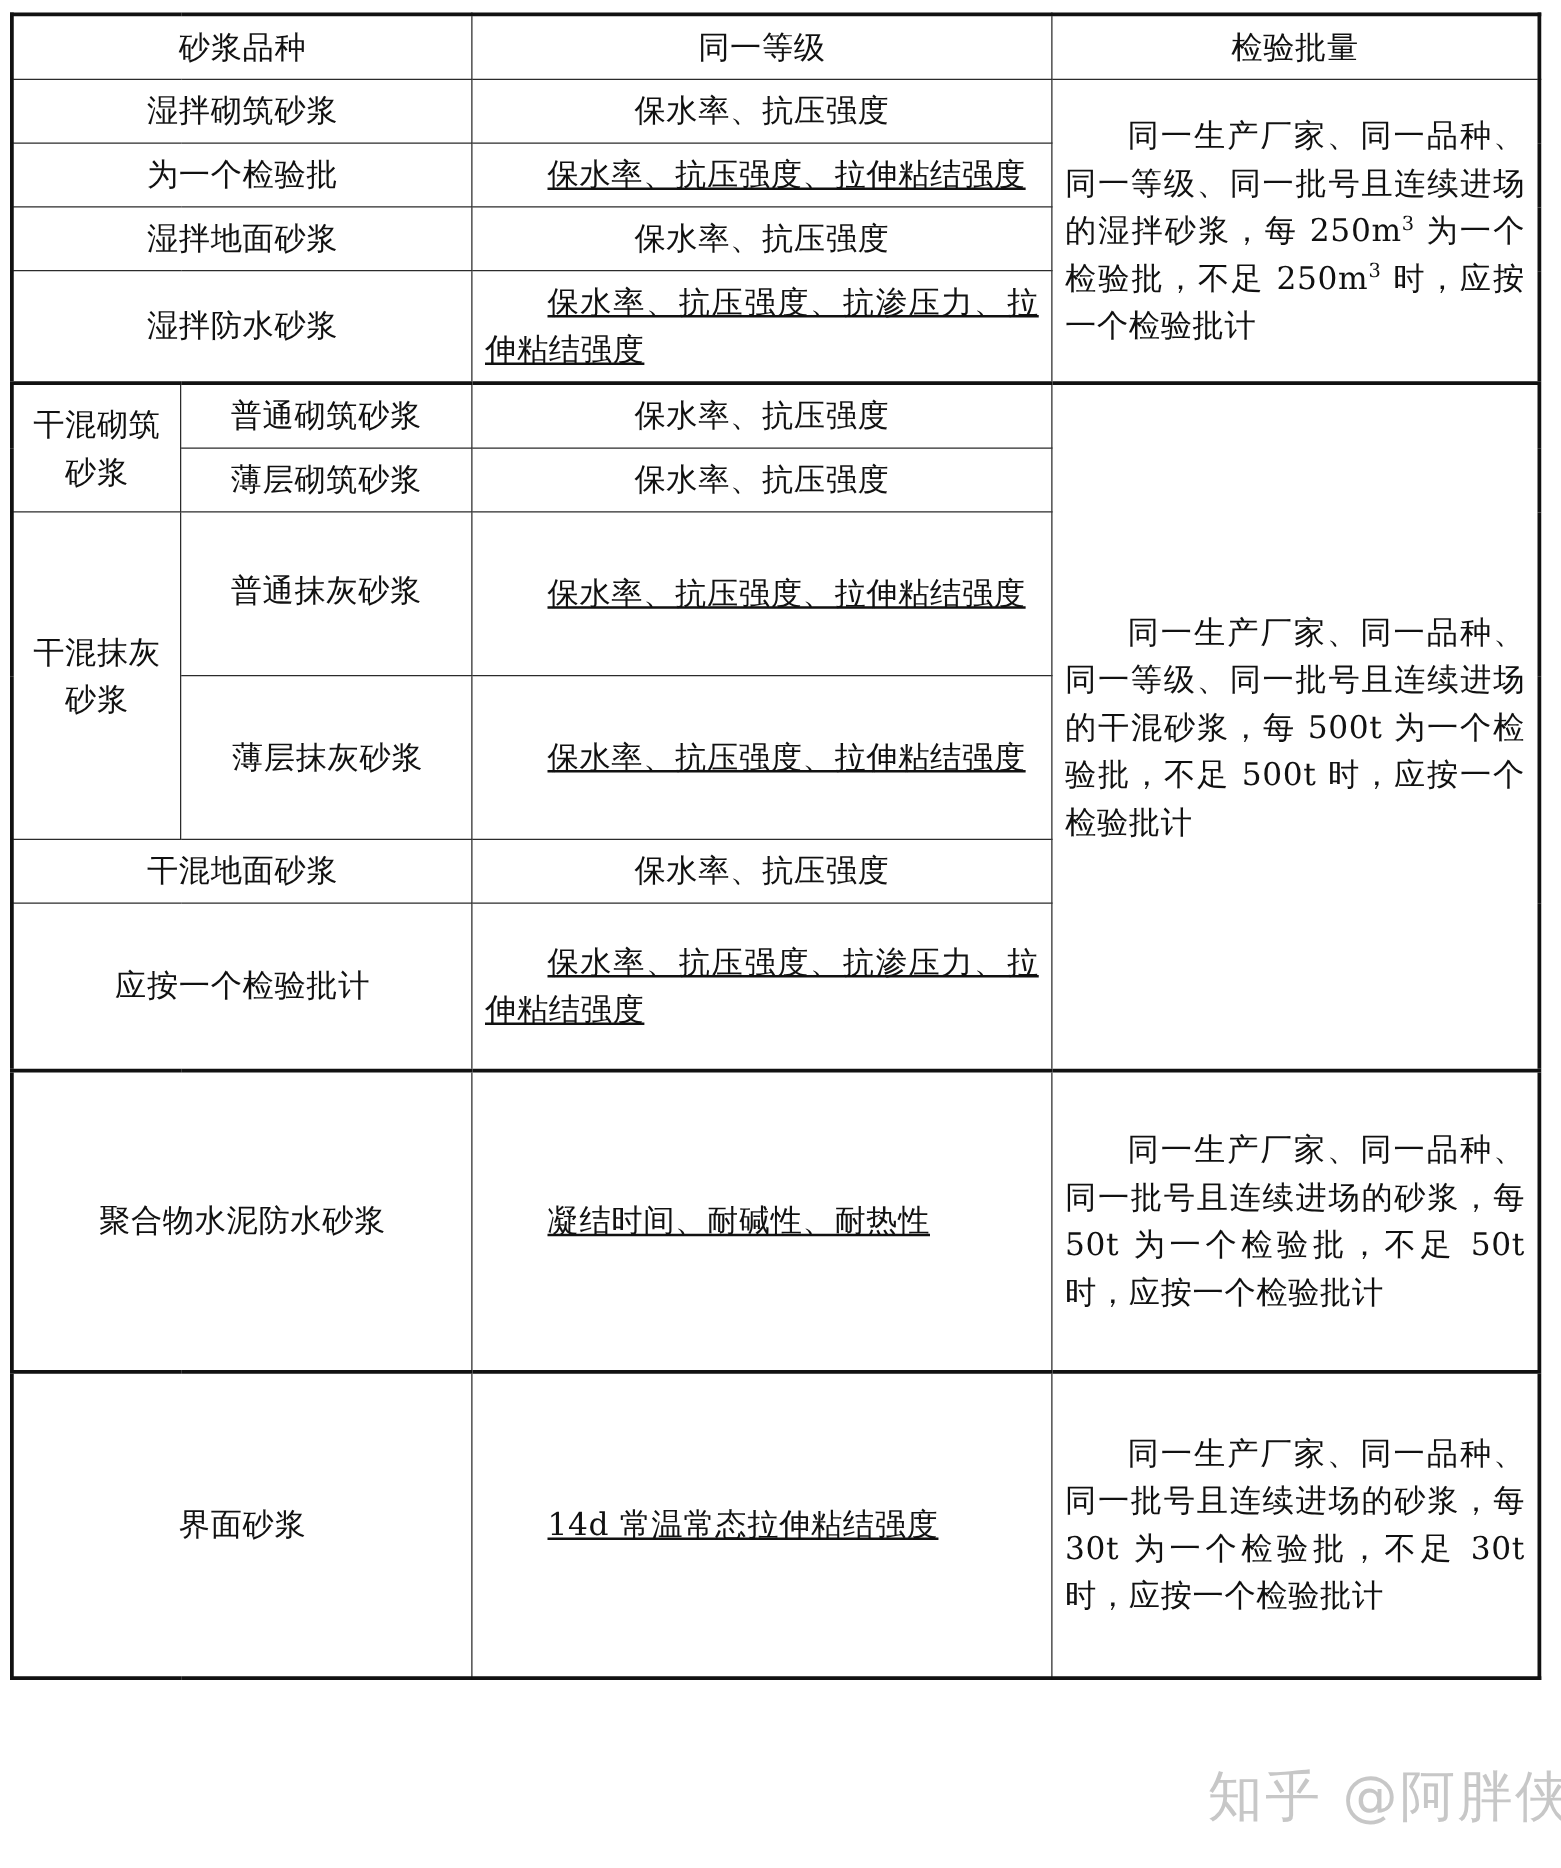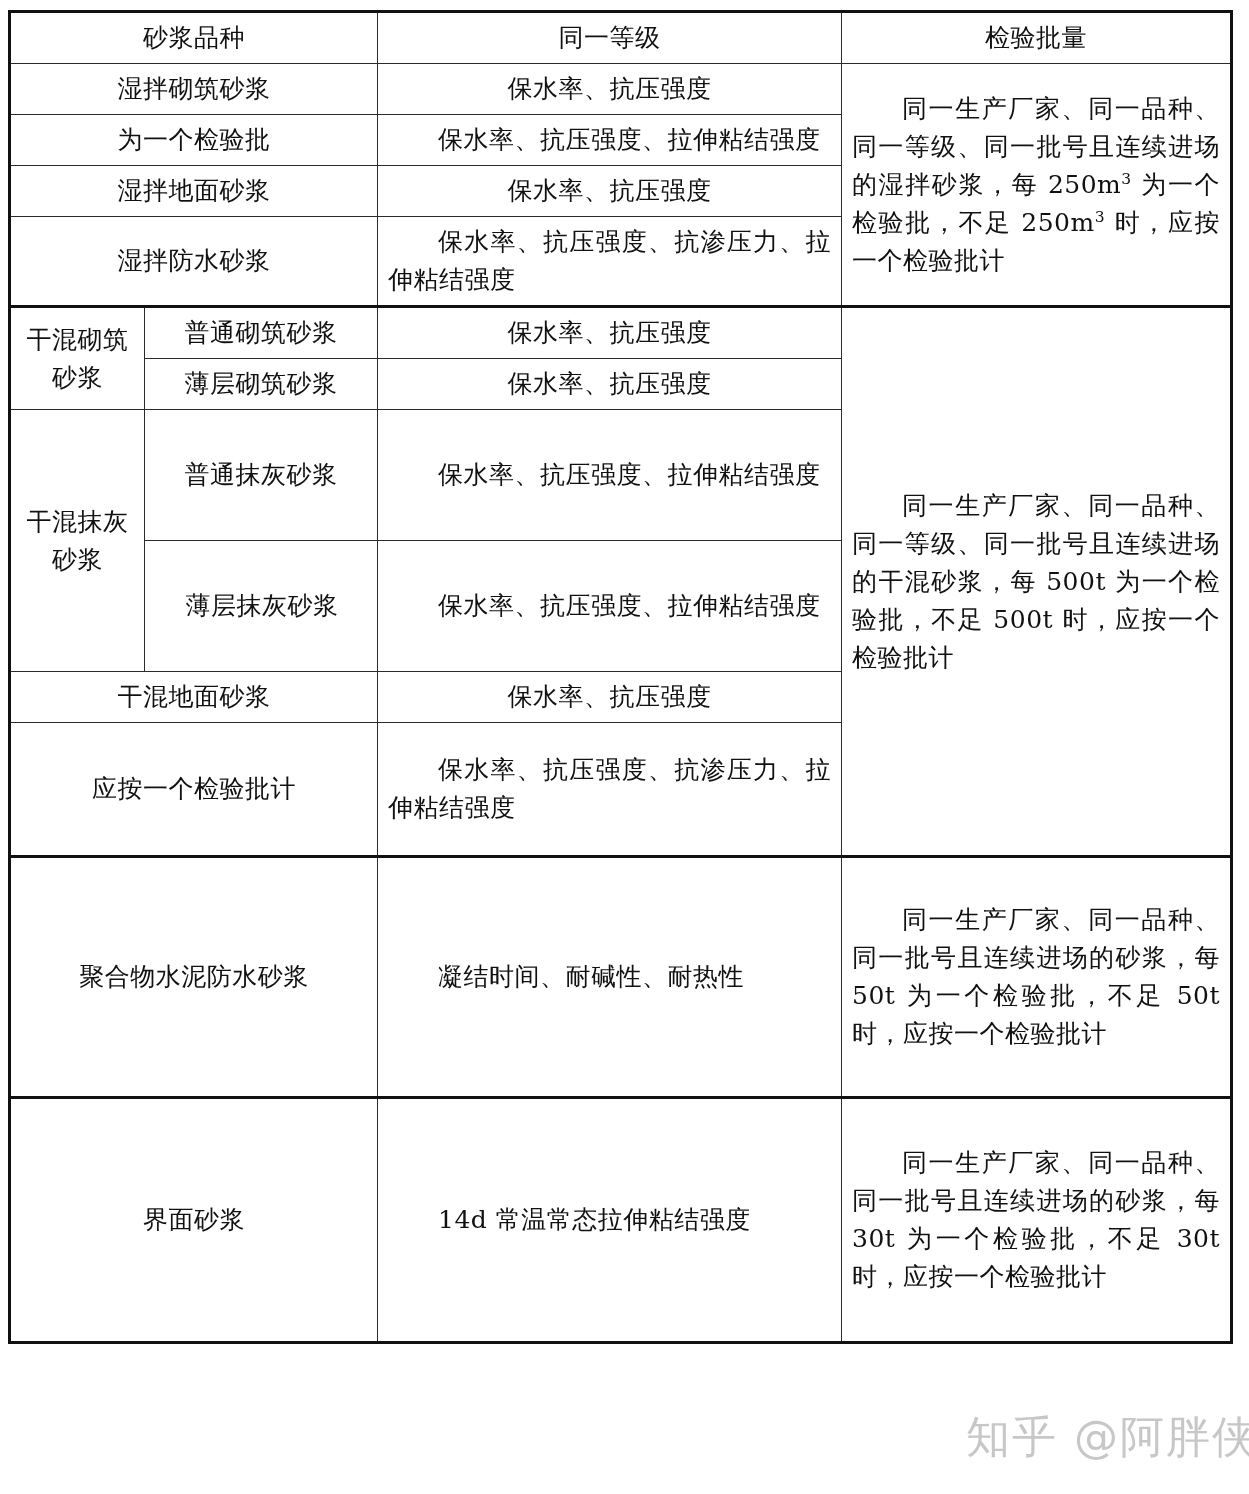--- a/index.html
+++ b/index.html
@@ -53,20 +53,21 @@
     text-indent: 2em;
     vertical-align: middle;
     line-height: 1.58;
     padding: 10px 16px;
   }
   .items-wrap {
     text-align: justify;
     text-justify: inter-ideograph;
     text-indent: 2em;
     line-height: 1.5;
+    text-decoration: underline;
   }
   .sec-break {
     border-top: 3px solid #111111 !important;
     margin-top: 27px;
   }
   .vgroup {
     text-align: center;
     line-height: 1.45;
     padding: 4px 6px;
   }
@@ -138,21 +139,21 @@
         <td class="batch sec-break" rowspan="6">同一生产厂家、同一品种、同一等级、同一批号且连续进场的干混砂浆，每 500t 为一个检验批，不足 500t 时，应按一个检验批计</td>
       </tr>
 
       <tr>
         <td class="ctr">薄层砌筑砂浆</td>
         <td class="ctr">保水率、抗压强度</td>
       </tr>
 
       <tr>
         <td class="vgroup" rowspan="2">干混抹灰砂浆</td>
-        <td class="ctr" style="height:118px;">普通抹灰砂浆</td>
+        <td class="ctr" style="height:118px;font-family:Liberation Mono, monospace;">普通抹灰砂浆</td>
         <td class="items-wrap">保水率、抗压强度、拉伸粘结强度</td>
       </tr>
 
       <tr>
         <td class="ctr" style="height:118px;padding-left:12px;">薄层抹灰砂浆</td>
         <td class="items-wrap">保水率、抗压强度、拉伸粘结强度</td>
       </tr>
 
       <tr>
         <td class="ctr" colspan="2">干混地面砂浆</td>

